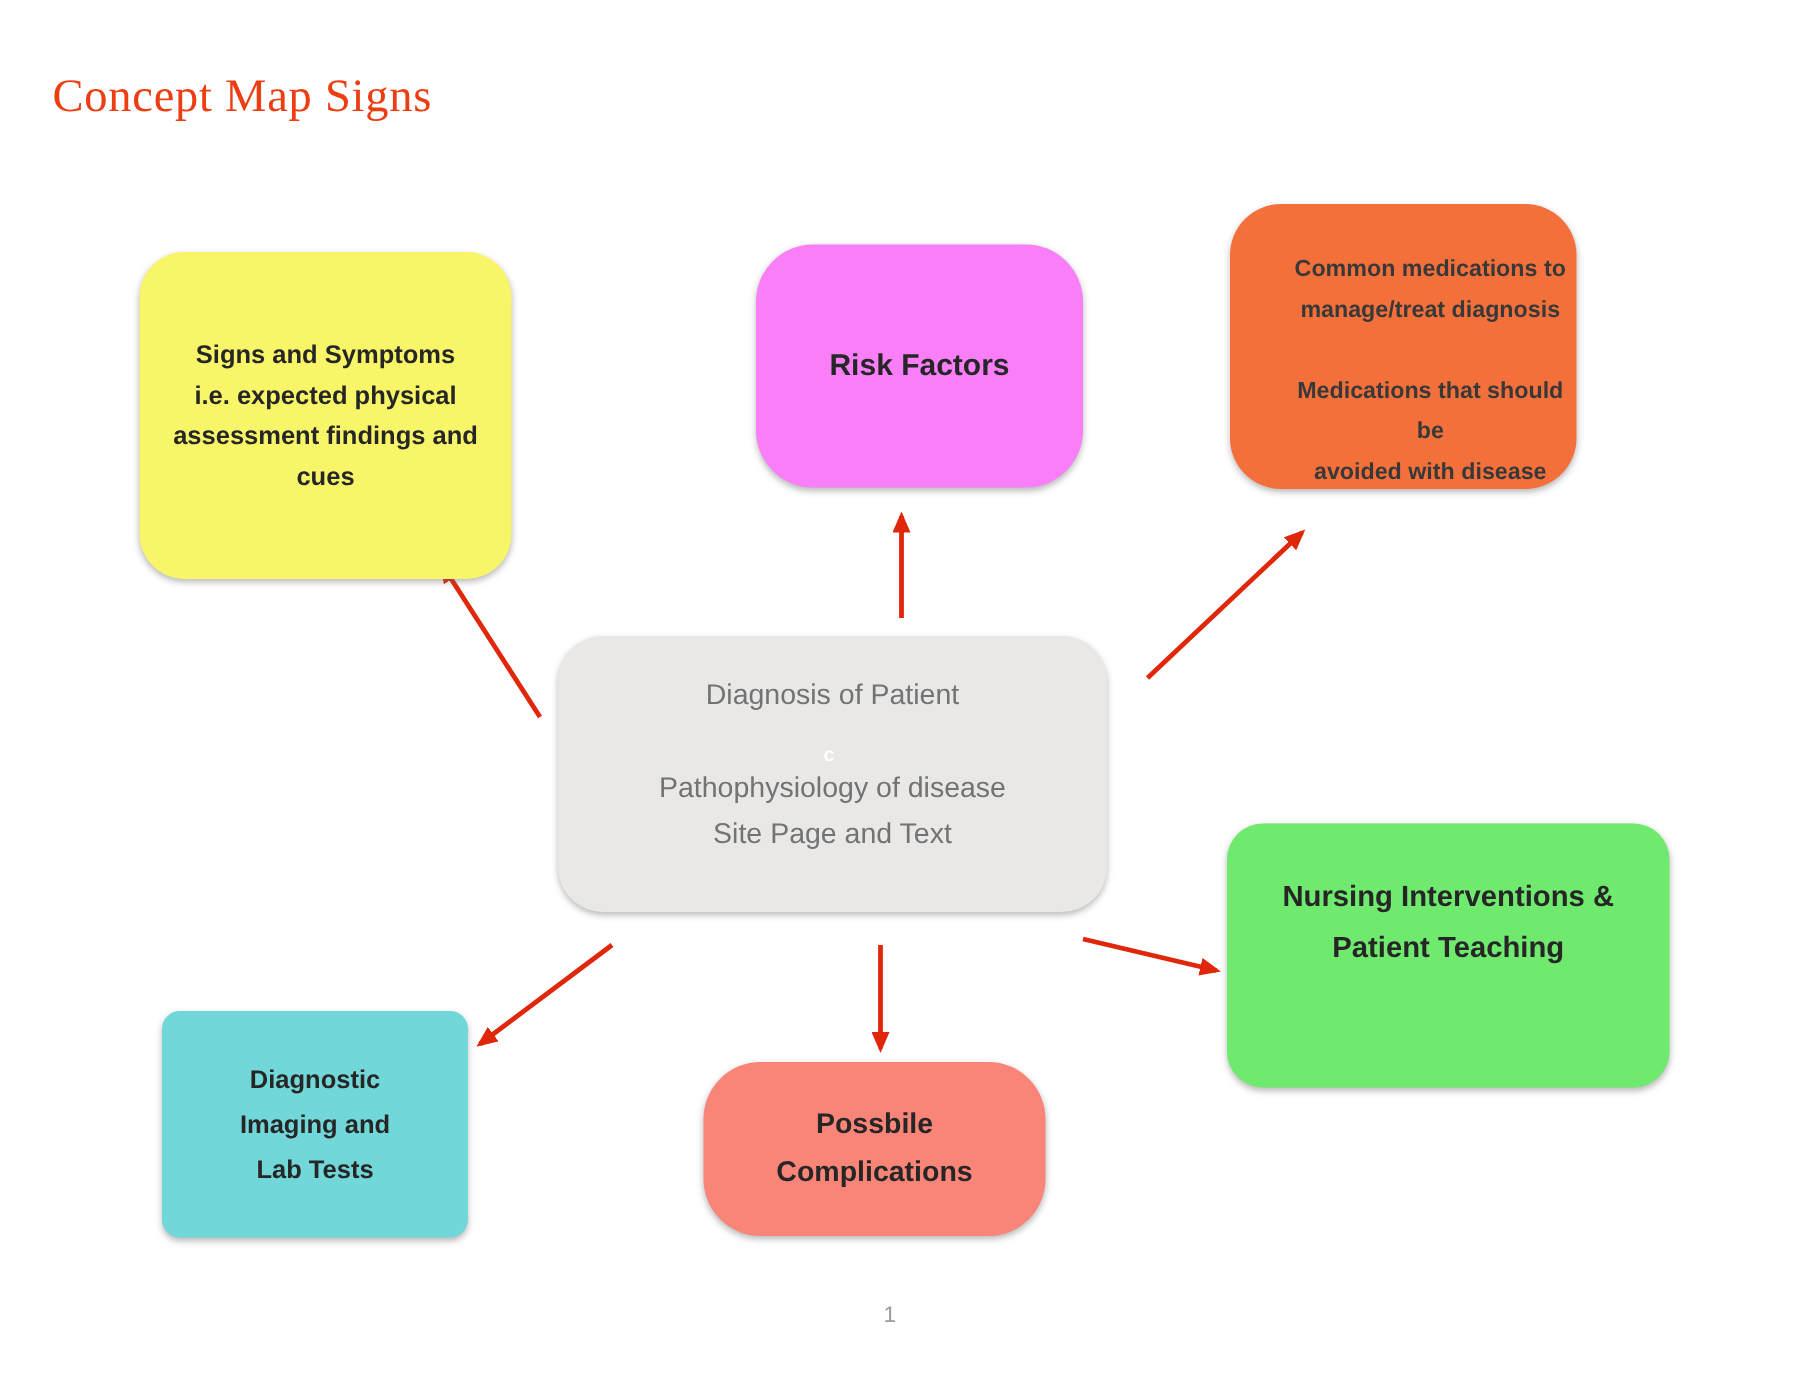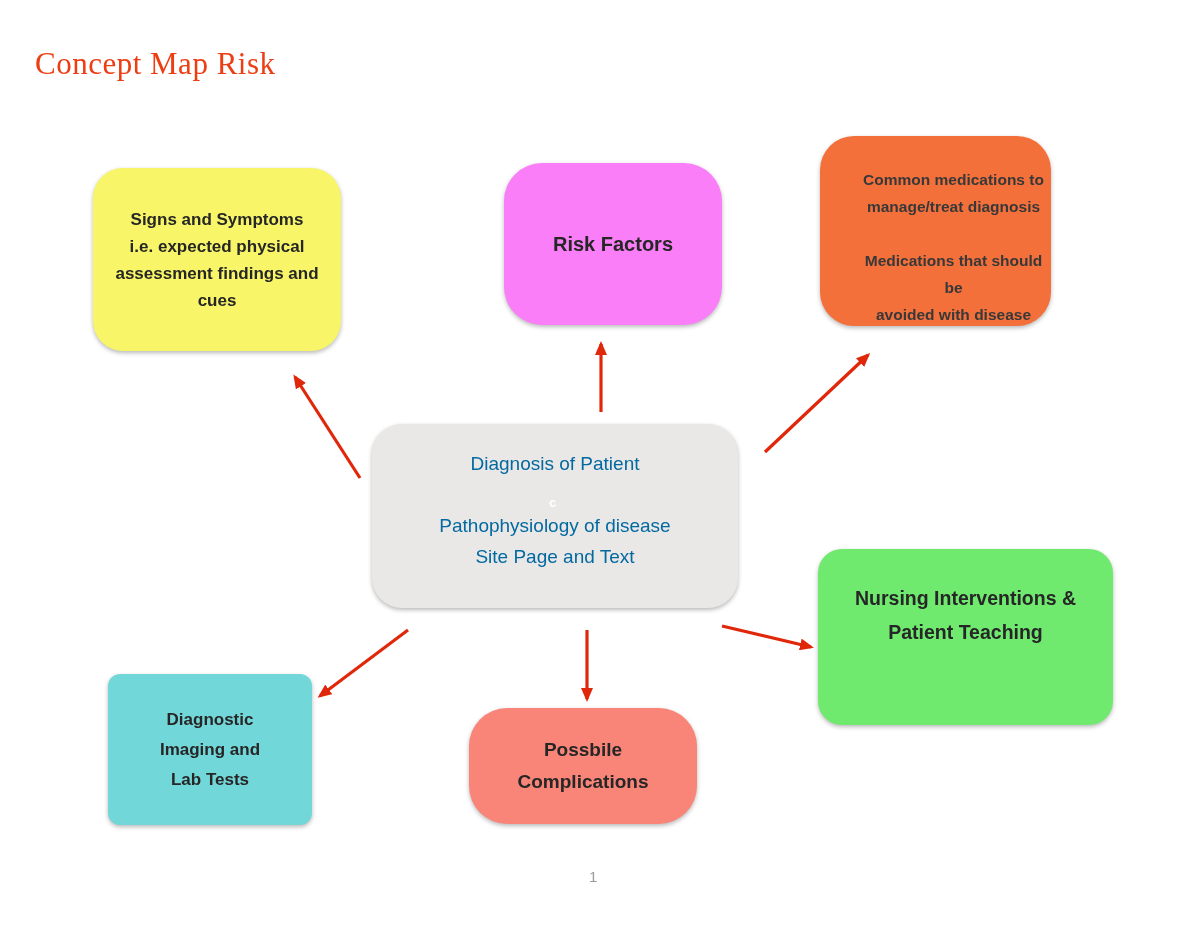--- a/index.html
+++ b/index.html
@@ -46,31 +46,31 @@
     text-align: center;
     border-radius: 34px;
     box-shadow: 0 2px 4px rgba(100,100,100,0.45);
   }
   .node .label {
     white-space: pre-line;
     font-weight: 700;
     color: #262626;
   }
 
-  .node-signs { left: 93px; top: 168px; width: 248px; height: 183px; border-radius: 30px; text-align: center; }
+  .node-signs { left: 93px; top: 168px; width: 248px; height: 218px; border-radius: 30px; text-align: center; }
   .node-signs .label { font-size: 17px; line-height: 27px; }
 
   .node-risk { left: 504px; top: 163px; width: 218px; height: 162px; border-radius: 38px; }
   .node-risk .label { font-size: 20px; line-height: 26px; }
 
   .node-meds { left: 820px; top: 136px; width: 231px; height: 190px; border-radius: 34px; justify-content: flex-start; padding-top: 30px; padding-left: 36px; }
   .node-meds .label { font-size: 15.5px; line-height: 27px; color: #383838; }
 
   .node-center { left: 372px; top: 424px; width: 366px; height: 184px; border-radius: 30px; padding-bottom: 12px; }
-  .node-center .label { font-weight: 400; font-size: 19px; line-height: 31px; color: #0369a1; }
+  .node-center .label { font-weight: 400; font-size: 19px; line-height: 31px; color: #737373; }
 
   .node-nursing { left: 818px; top: 549px; width: 295px; height: 176px; border-radius: 24px; justify-content: flex-start; padding-top: 32px; }
   .node-nursing .label { font-size: 19.5px; line-height: 34px; }
 
   .node-imaging { left: 108px; top: 674px; width: 204px; height: 151px; border-radius: 12px; }
   .node-imaging .label { font-size: 17px; line-height: 30px; }
 
   .node-complications { left: 469px; top: 708px; width: 228px; height: 116px; border-radius: 38px; }
   .node-complications .label { font-size: 19px; line-height: 32px; }
 
@@ -90,21 +90,21 @@
     top: 868px;
     font-size: 15px;
     color: #9b9b9b;
   }
 </style>
 </head>
 <body>
 
 <div class="canvas">
 
-  <h1 class="page-title" style="color: rgb(237, 61, 19);">Concept Map Risk</h1>
+  <h1 class="page-title" style="color: rgb(237, 61, 19);">Concept Map Signs</h1>
 
   <svg class="arrow-layer" width="1200" height="927" viewBox="0 0 1200 927" xmlns="http://www.w3.org/2000/svg">
     <defs>
       <marker id="arrowhead" markerUnits="userSpaceOnUse" markerWidth="14" markerHeight="12" refX="11" refY="6" orient="auto">
         <polygon points="0 0, 14 6, 0 12"></polygon>
       </marker>
     </defs>
     <line class="arrow-line" x1="360" y1="478" x2="295" y2="377" marker-end="url(#arrowhead)"></line>
     <line class="arrow-line" x1="601" y1="412" x2="601" y2="344" marker-end="url(#arrowhead)"></line>
     <line class="arrow-line" x1="765" y1="452" x2="868" y2="355" marker-end="url(#arrowhead)"></line>

